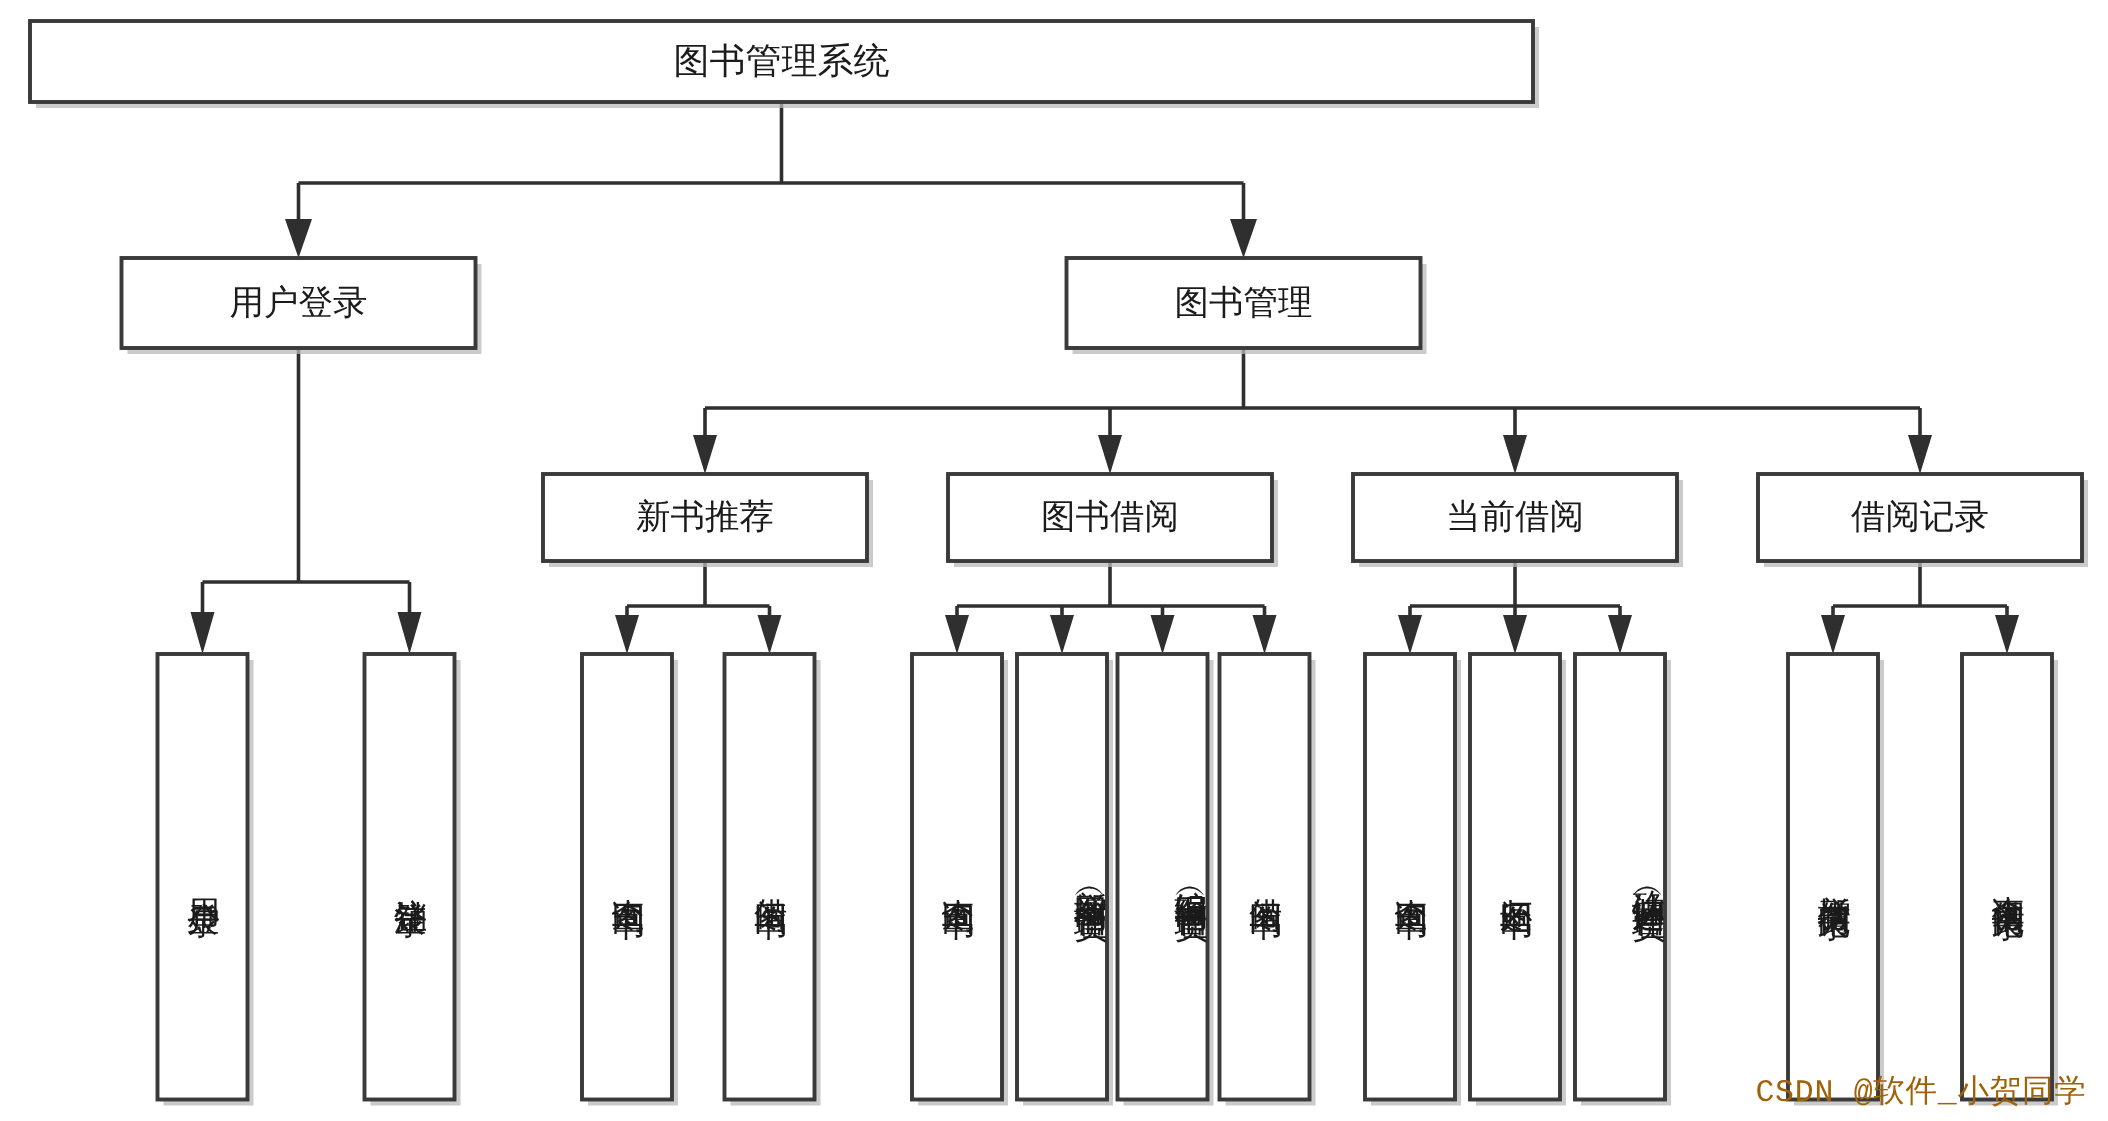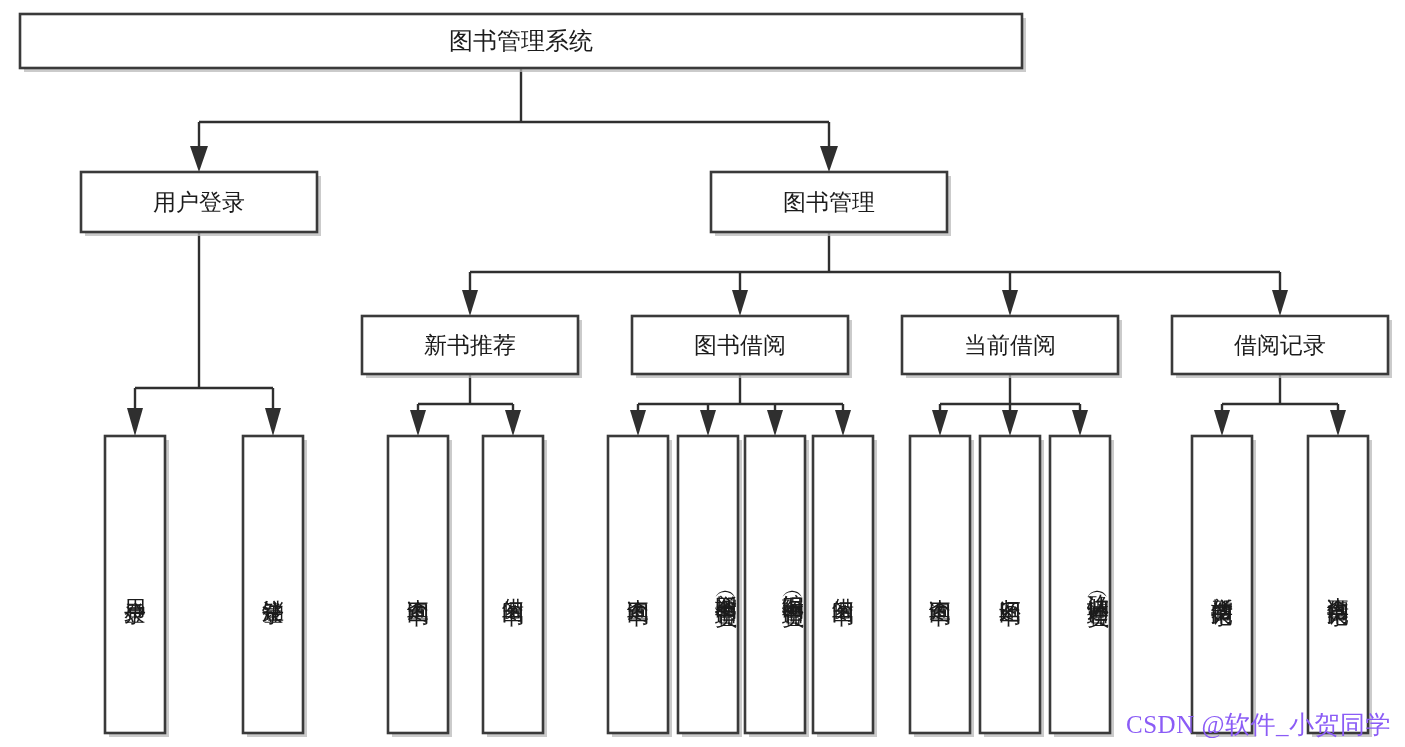--- a/index.html
+++ b/index.html
@@ -70,23 +70,23 @@
     color: #1b1b1b;
     letter-spacing: 2px;
     text-align: center;
     white-space: nowrap;
     pointer-events: none;
   }
   .watermark {
     position: absolute;
     right: 14px;
     bottom: 6px;
-    font-family: Liberation Serif, serif;
-    font-size: 25px;
-    color: #8b5cf6;
+    font-family: Liberation Mono, monospace;
+    font-size: 21px;
+    color: #a16207;
     white-space: nowrap;
     letter-spacing: 0.5px;
   }
 </style>
 </head>
 <body>
 
 <div id="diagram-root">
 
   <svg id="flowchart" viewBox="0 0 1405 747">

